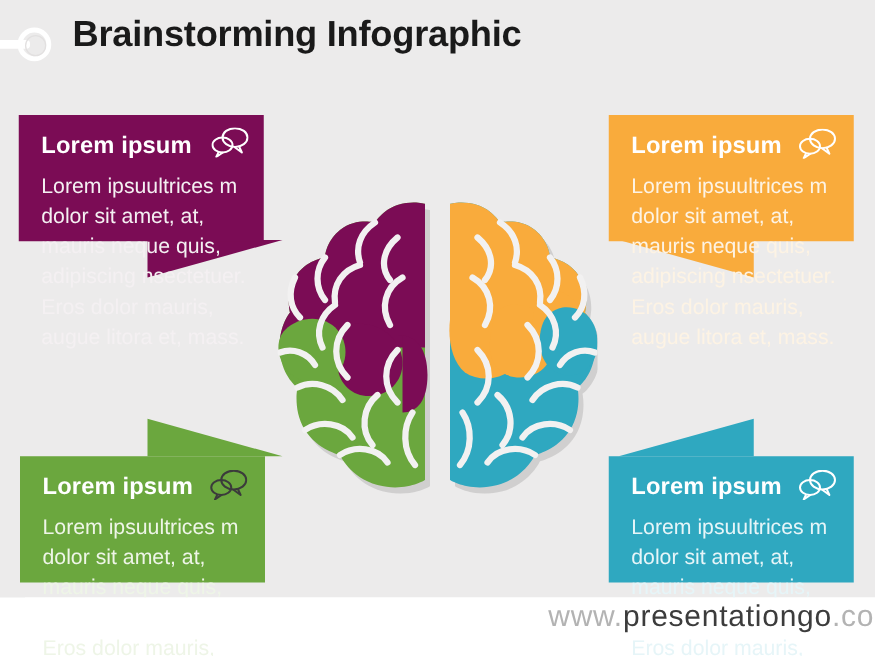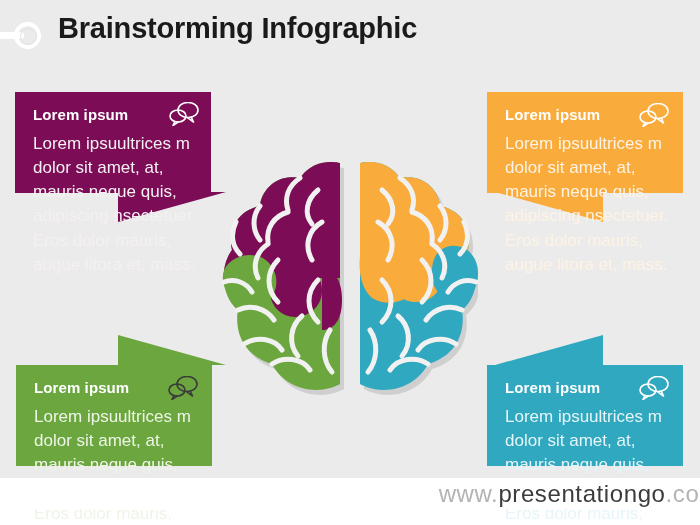--- a/index.html
+++ b/index.html
@@ -54,21 +54,21 @@
   }
   
   .callout { position: absolute; }
   .callout .body {
     position: absolute;
     left: 0; top: 0;
     width: 100%; height: 100%;
     padding: 14px 16px 10px 18px;
   }
   .callout h3 {
-    font-size: 15px;
+    font-size: 19px;
     font-weight: bold;
     color: #ffffff;
     margin-bottom: 9px;
     letter-spacing: 0.1px;
   }
   .callout p {
     font-size: 17px;
     line-height: 1.42;
     color: #f4f0f2;
     width: 168px;

